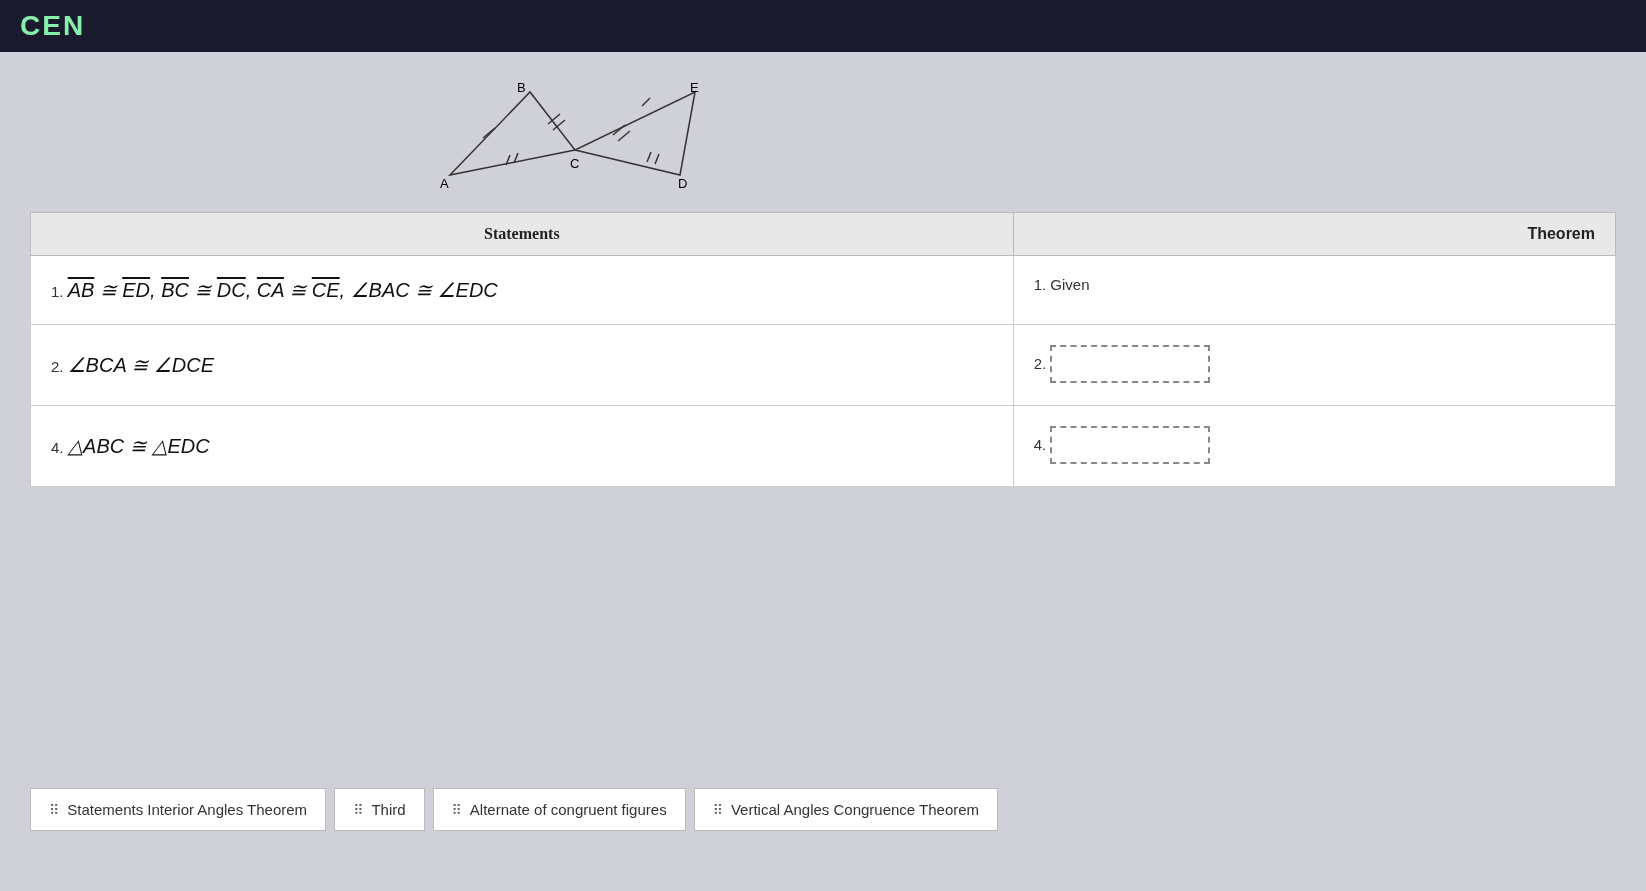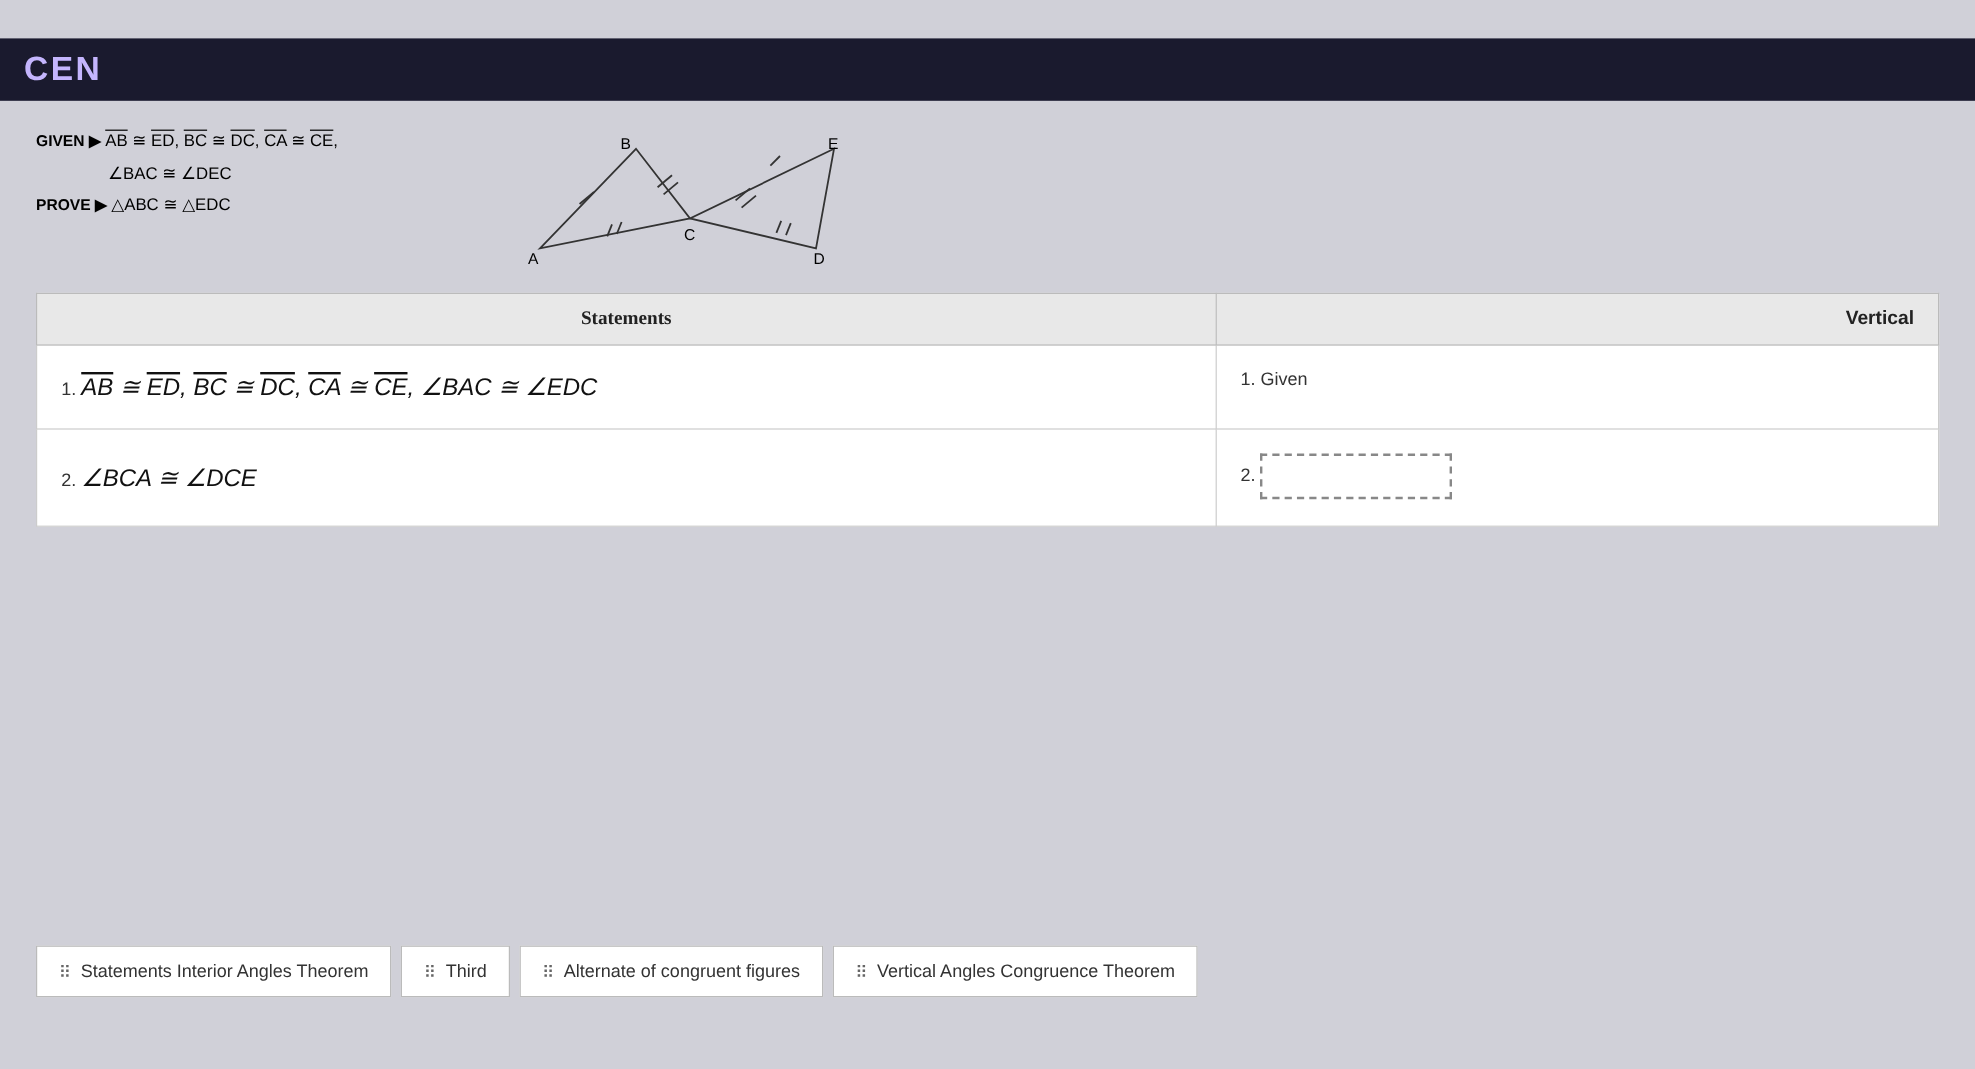--- a/index.html
+++ b/index.html
@@ -7,26 +7,25 @@
       background: #d0d0d8;
       font-family: Arial, sans-serif;
       width: 1646px;
       min-height: 891px;
       position: relative;
       overflow: hidden;
     }
 
     .top-bar {
       background: #1a1a2e;
-      color: #c4b5fd;
+      color: #86efac;
       padding: 10px 20px;
       font-size: 28px;
       font-weight: bold;
       letter-spacing: 2px;
-      margin-top: 32px;
     }
 
     .main-content {
       padding: 20px 30px;
     }
 
     .proof-table {
       width: 100%;
       border-collapse: collapse;
       background: white;
@@ -154,37 +153,20 @@
 </head>
 <body>
 
 <div class="top-bar">
   <span>CEN</span>
 </div>
 
 <div class="main-content">
 
   <div class="header-area">
-    <div class="given-block">
-      <div>
-        <span class="bold">GIVEN ▶ </span>
-        <span>
-          <span class="overline">AB</span> ≅ <span class="overline">ED</span>,
-          <span class="overline">BC</span> ≅ <span class="overline">DC</span>,
-          <span class="overline">CA</span> ≅ <span class="overline">CE</span>,
-        </span>
-      </div>
-      <div style="padding-left: 60px;">
-        ∠BAC ≅ ∠DEC
-      </div>
-      <div>
-        <span class="bold">PROVE ▶ </span>
-        <span>△ABC ≅ △EDC</span>
-      </div>
-    </div>
 
     <div class="diagram-container">
       <svg width="320" height="120" viewBox="0 0 320 120">
 
         <polygon points="40,95 120,12 165,70" fill="none" stroke="#333" stroke-width="1.5"></polygon>
 
         <polygon points="285,12 270,95 165,70" fill="none" stroke="#333" stroke-width="1.5"></polygon>
 
         <line x1="73" y1="58" x2="85" y2="48" stroke="#333" stroke-width="1.5"></line>
 
@@ -208,21 +190,21 @@
         <text x="160" y="88" font-size="13" font-family="Arial">C</text>
         <text x="268" y="108" font-size="13" font-family="Arial">D</text>
       </svg>
     </div>
   </div>
 
   <table class="proof-table">
     <thead>
       <tr>
         <th>Statements</th>
-        <th>Vertical</th>
+        <th>Theorem</th>
       </tr>
     </thead>
     <tbody>
 
       <tr>
         <td>
           <span class="row-number">1. </span>
           <span class="math-text">
             <span class="overline">AB</span> ≅ <span class="overline">ED</span>,
             <span class="overline">BC</span> ≅ <span class="overline">DC</span>,
@@ -240,20 +222,30 @@
           <span class="row-number">2. </span>
           <span class="math-text">∠BCA ≅ ∠DCE</span>
         </td>
         <td>
           <span style="font-size:15px;">2. </span>
           <span class="dashed-box">&nbsp;</span>
         </td>
       </tr>
 
 
+      <tr>
+        <td>
+          <span class="row-number">4. </span>
+          <span class="math-text">△ABC ≅ △EDC</span>
+        </td>
+        <td>
+          <span style="font-size:15px;">4. </span>
+          <span class="dashed-box">&nbsp;</span>
+        </td>
+      </tr>
     </tbody>
   </table>
 </div>
 
 <div class="bottom-options">
   <div class="option-chip">
     <span class="drag-icon">⠿</span>
     <span>Statements Interior Angles Theorem</span>
   </div>
   <div class="option-chip">

